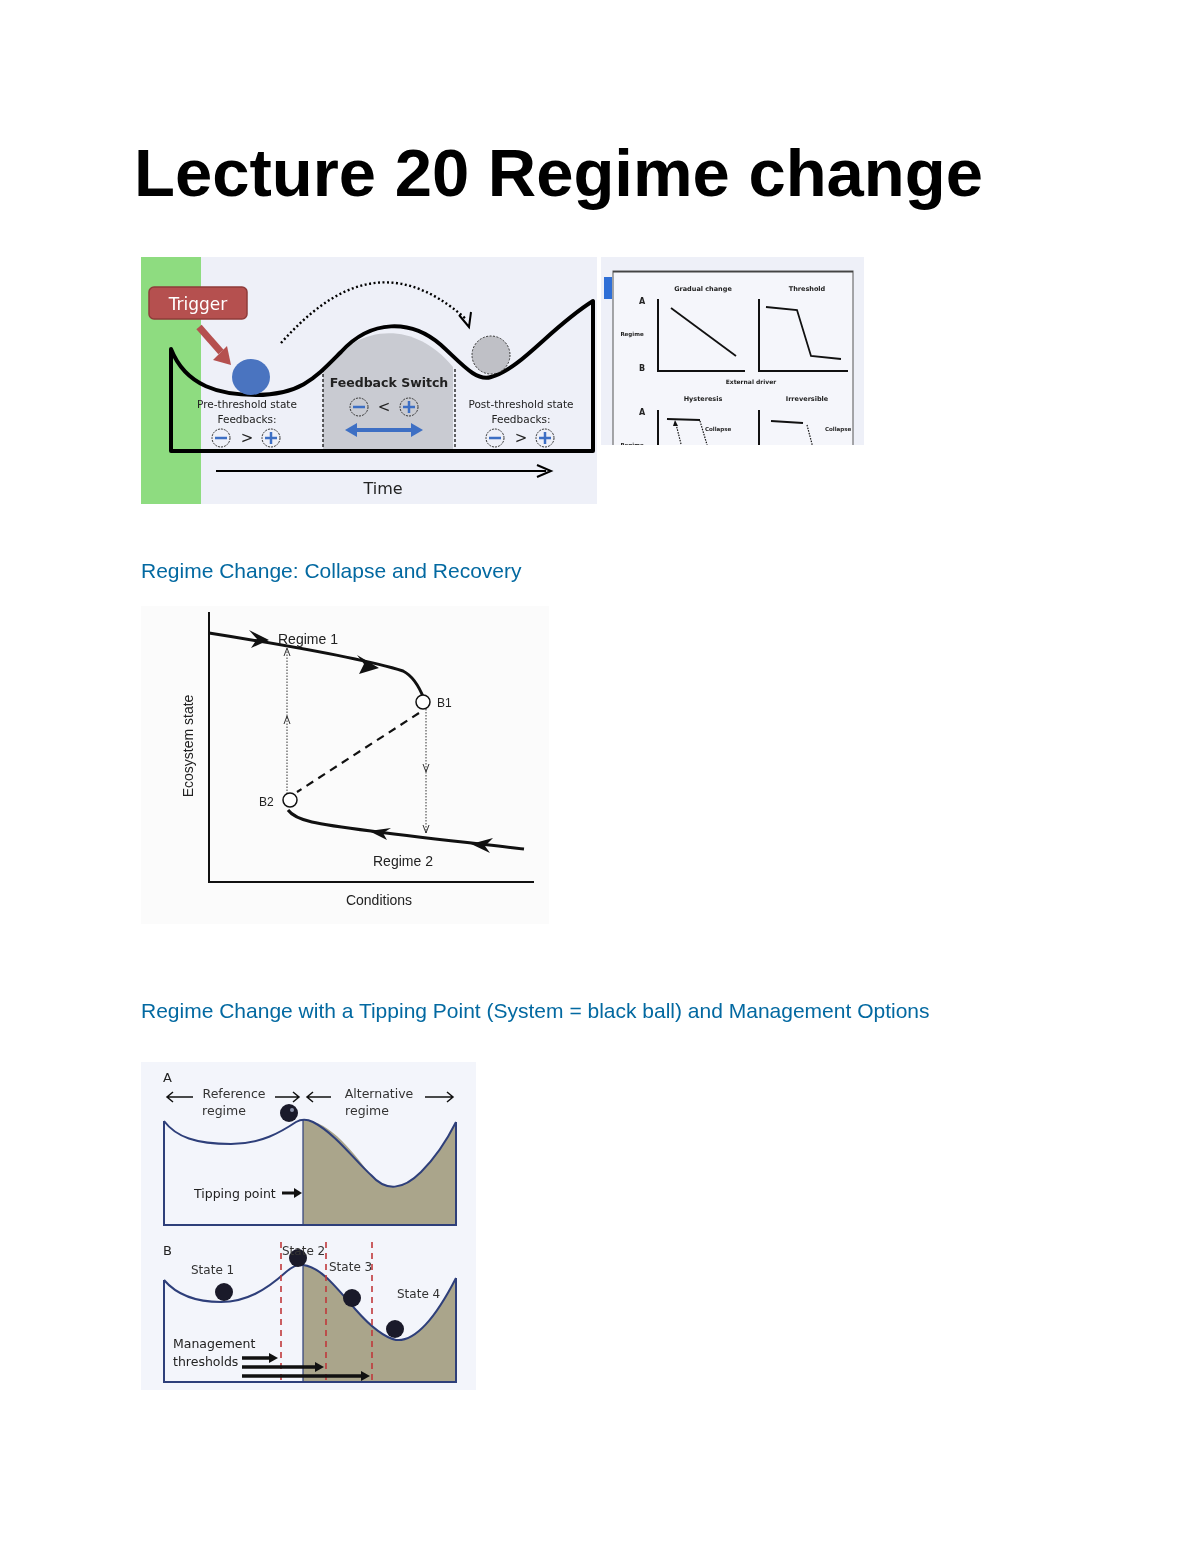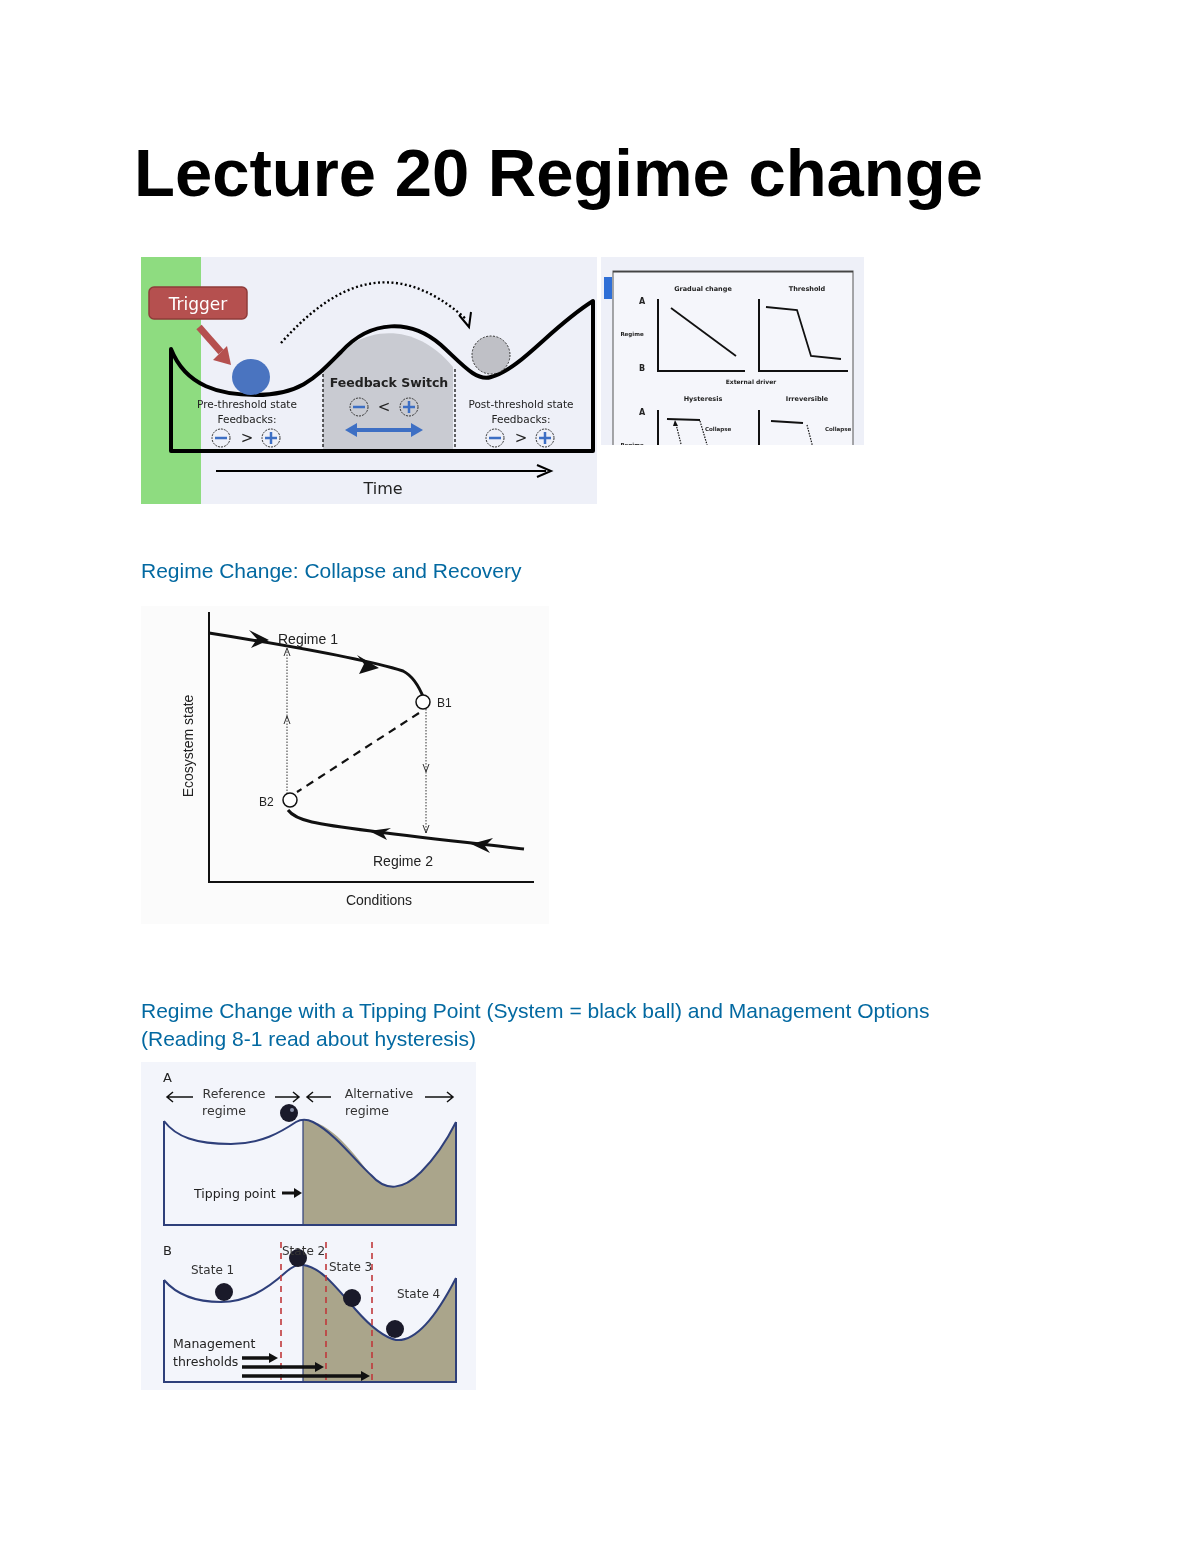--- a/index.html
+++ b/index.html
@@ -165,21 +165,20 @@
     <circle cx="149" cy="194" r="7" fill="#fff" stroke="#111" stroke-width="1.5"></circle>
     <text x="296" y="101" font-size="12" fill="#222" class="sans-text">B1</text>
     <text x="118" y="200" font-size="12" fill="#222" class="sans-text">B2</text>
     <text x="137" y="38" font-size="14" fill="#222" class="sans-text">Regime 1</text>
     <text x="232" y="260" font-size="14" fill="#222" class="sans-text">Regime 2</text>
   </svg>
 </div>
 
 <div class="abs para" style="top:982px;margin-top:15px;">
   <div>Regime Change with a Tipping Point (System = black ball) and Management Options</div>
-  <div>(Reading 8-1 read about hysteresis)</div>
 </div>
 
 <div class="abs fig" style="left:141px; top:1062px; width:335px; height:328px;">
   <svg width="335" height="328" viewBox="0 0 335 328">
     <rect x="0" y="0" width="335" height="328" fill="#f3f5fb"></rect>
 
     <text x="22" y="20" font-size="13" fill="#222">A</text>
     <path d="M162,58 C190,58 215,95 230,113 C245,130 262,128 280,110 C295,95 305,80 315,60 L315,163 L162,163 Z" fill="#aaa58b"></path>
     <path d="M23,59 C35,75 55,82 90,82 C120,82 140,70 155,60 C160,57 166,57 172,60 C195,72 215,100 230,113 C245,130 262,128 280,110 C295,95 305,80 315,60" fill="none" stroke="#2e3f7a" stroke-width="2"></path>
     <path d="M23,59 L23,163 L315,163 L315,60" fill="none" stroke="#2e3f7a" stroke-width="2"></path>

